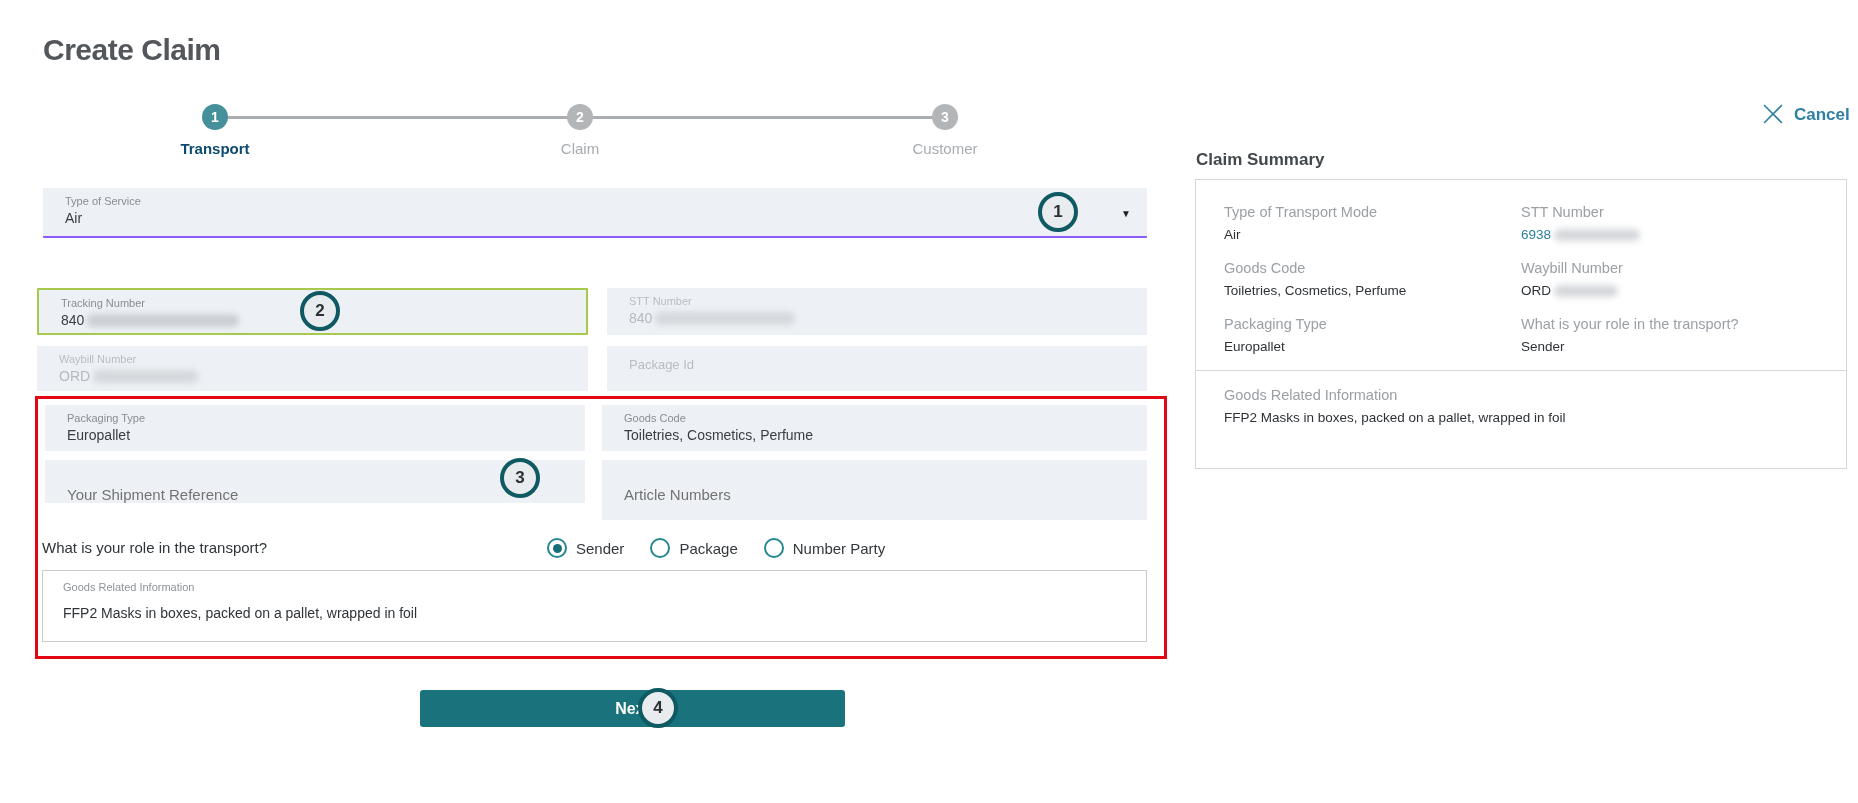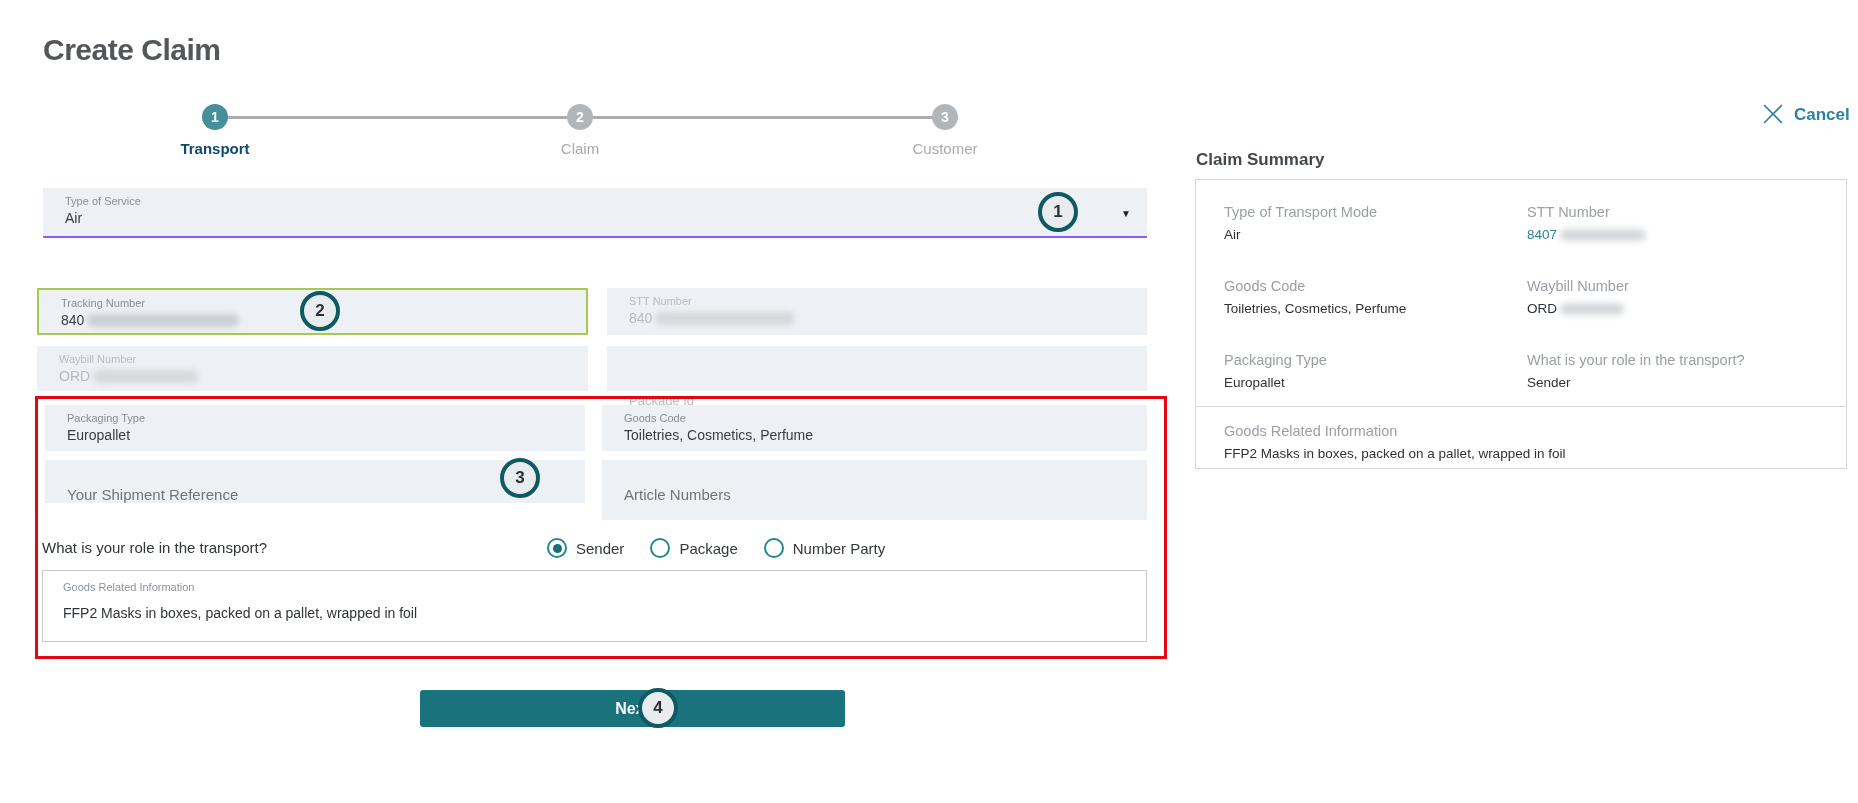--- a/index.html
+++ b/index.html
@@ -84,21 +84,20 @@
   }
   
   .summary-title { position:absolute; left:1196px; top:150px; font-size:17px; font-weight:bold; color:#43484c; }
   .summary-panel {
     position:absolute; left:1195px; top:179px; width:652px; height:290px;
     background:#ffffff; border:1px solid #d5d8db;
   }
   .summary-grid {
     display:grid; grid-template-columns:267px 1fr; column-gap:30px; row-gap:18px;
     padding:24px 20px 14px 28px;
-    gap:36px;
   }
   .s-item .s-label { font-size:14.5px; color:#9aa0a6; margin-bottom:7px; }
   .s-item .s-value { font-size:13.5px; color:#2e3236; }
   .s-item .s-value.teal { color:#2c7f9b; }
   .s-divider { border-top:1px solid #d5d8db; margin:2px 0 0 0; }
   .summary-goods { padding:16px 20px 0 28px; }
   .s-blur { display:inline-block; height:12px; border-radius:6px; background:#b8bdc2; filter:blur(3px); opacity:.6; vertical-align:middle; margin-left:3px; }
 </style>
 </head>
 <body>
@@ -143,21 +142,21 @@
   <div class="field disabled" style="left:607px; top:288px; width:540px; height:47px;">
     <span class="f-label">STT Number</span>
     <span class="f-value"><span>840</span><span class="blur-bar" style="width:140px;"></span></span>
   </div>
 
   <div class="field disabled" style="left:37px; top:346px; width:551px; height:45px;">
     <span class="f-label">Waybill Number</span>
     <span class="f-value"><span>ORD</span><span class="blur-bar" style="width:105px;"></span></span>
   </div>
   <div class="field disabled" style="left:607px; top:346px; width:540px; height:45px;">
-    <span class="f-label" style="top:11px; font-size:13px;margin-top:36px;">Package Id</span>
+    <span class="f-label" style="top:11px; font-size:13px;">Package Id</span>
   </div>
 
   <div class="red-box"></div>
 
   <div class="field" style="left:45px; top:405px; width:540px; height:46px;">
     <span class="f-label">Packaging Type</span>
     <span class="f-value">Europallet</span>
   </div>
   <div class="field" style="left:602px; top:405px; width:545px; height:46px;">
     <span class="f-label">Goods Code</span>
@@ -203,21 +202,21 @@
 
   <div class="summary-title">Claim Summary</div>
   <div class="summary-panel">
     <div class="summary-grid">
       <div class="s-item">
         <div class="s-label">Type of Transport Mode</div>
         <div class="s-value">Air</div>
       </div>
       <div class="s-item">
         <div class="s-label">STT Number</div>
-        <div class="s-value teal"><span>8407</span><span class="s-blur" style="width:86px;"></span></div>
+        <div class="s-value teal"><span>6938</span><span class="s-blur" style="width:86px;"></span></div>
       </div>
       <div class="s-item">
         <div class="s-label">Goods Code</div>
         <div class="s-value">Toiletries, Cosmetics, Perfume</div>
       </div>
       <div class="s-item">
         <div class="s-label">Waybill Number</div>
         <div class="s-value"><span>ORD</span><span class="s-blur" style="width:64px;"></span></div>
       </div>
       <div class="s-item">

